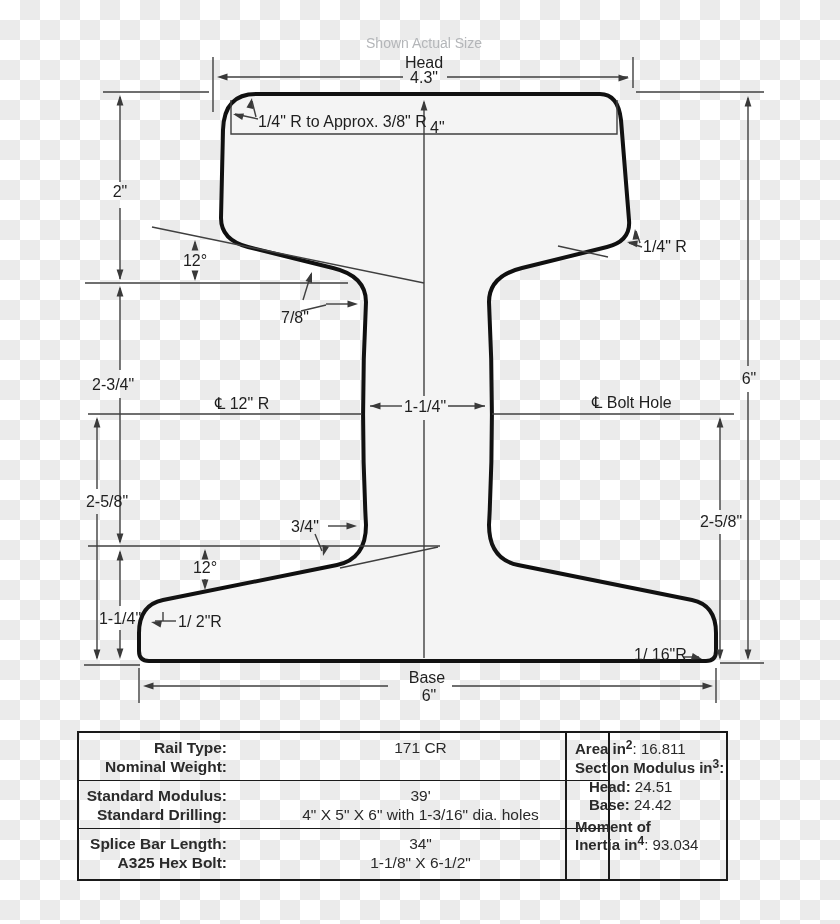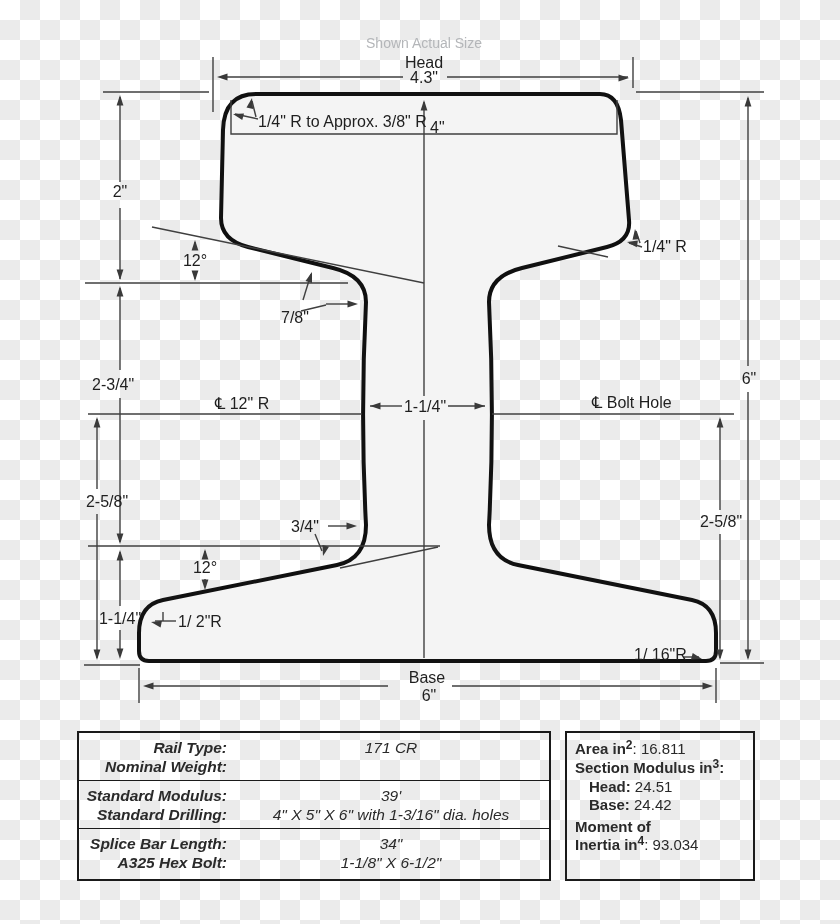--- a/index.html
+++ b/index.html
@@ -9,28 +9,28 @@
     background:repeating-conic-gradient(#ebebeb 0% 25%, #ffffff 0% 50%) 0 0 / 40px 40px;
   }
   #stage{position:absolute;left:0;top:0;width:840px;height:924px;}
   svg{position:absolute;left:0;top:0;}
   svg text{fill:#1f1f1f;font-size:16px;font-family:"Liberation Sans","DejaVu Sans",sans-serif;}
   .thin{stroke:#3f3f3f;stroke-width:1.4;fill:none;}
   .arrow{fill:#3a3a3a;stroke:none;}
   .gray-title{fill:#b4b6b9;font-size:14px;}
   
   .tbl{position:absolute;border:2px solid #1a1a1a;box-sizing:border-box;color:#2a2a2a;}
-  #spec-table{left:77px;top:731px;width:474px;height:150px;font-size:15.5px;line-height:17px;font-style:italic;}
+  #spec-table{left:77px;top:731px;width:533px;height:150px;font-size:15.5px;line-height:17px;}
   .sec{padding:5px 0 4px 0;}
   .sec + .sec{border-top:1.5px solid #1a1a1a;}
   .srow{display:grid;grid-template-columns:142px 1fr;column-gap:12px;padding:1px 6px 1px 6px;}
   .srow .lab{font-weight:bold;text-align:right;white-space:nowrap;}
   .srow .val{text-align:center;white-space:nowrap;}
   .b{font-weight:bold;}
-  #props-table{left:565px;top:731px;width:190px;height:150px;font-size:15px;line-height:18px;padding:7px 8px;}
+  #props-table{left:565px;top:731px;width:163px;height:150px;font-size:15px;line-height:18px;padding:7px 8px;}
   .pline{white-space:nowrap;}
   .indent{padding-left:14px;}
   .pgap{margin-top:4px;}
   .psup{font-weight:bold;font-size:12px;position:relative;top:-5px;}
 </style>
 </head>
 <body>
 
 <div id="stage">
 

